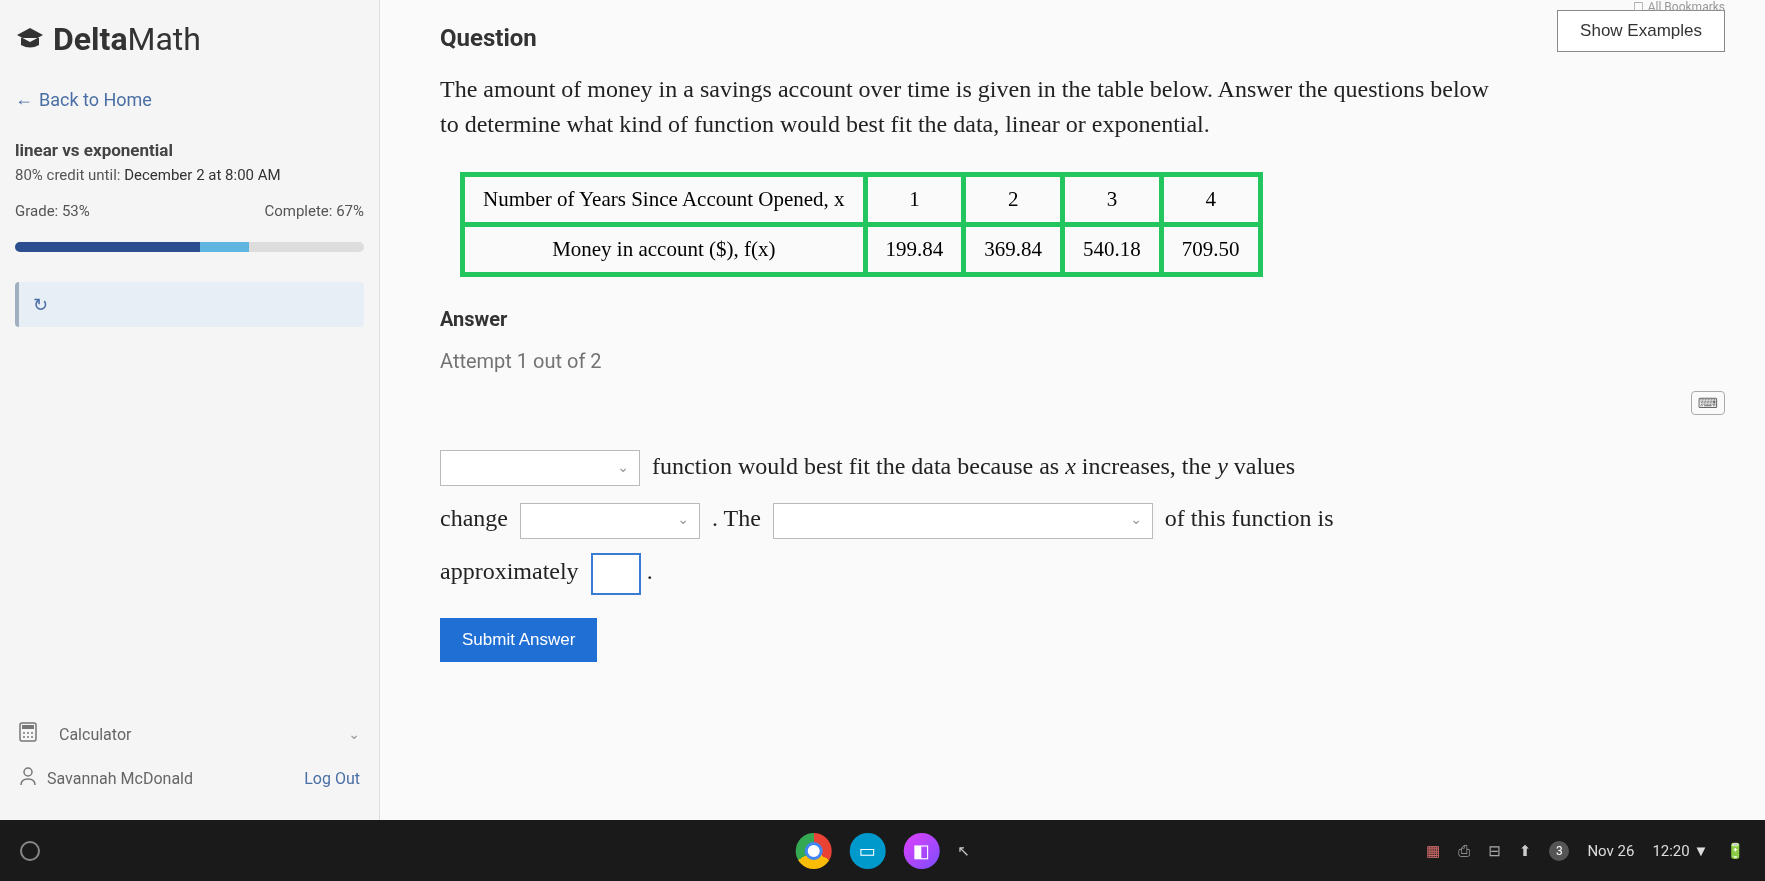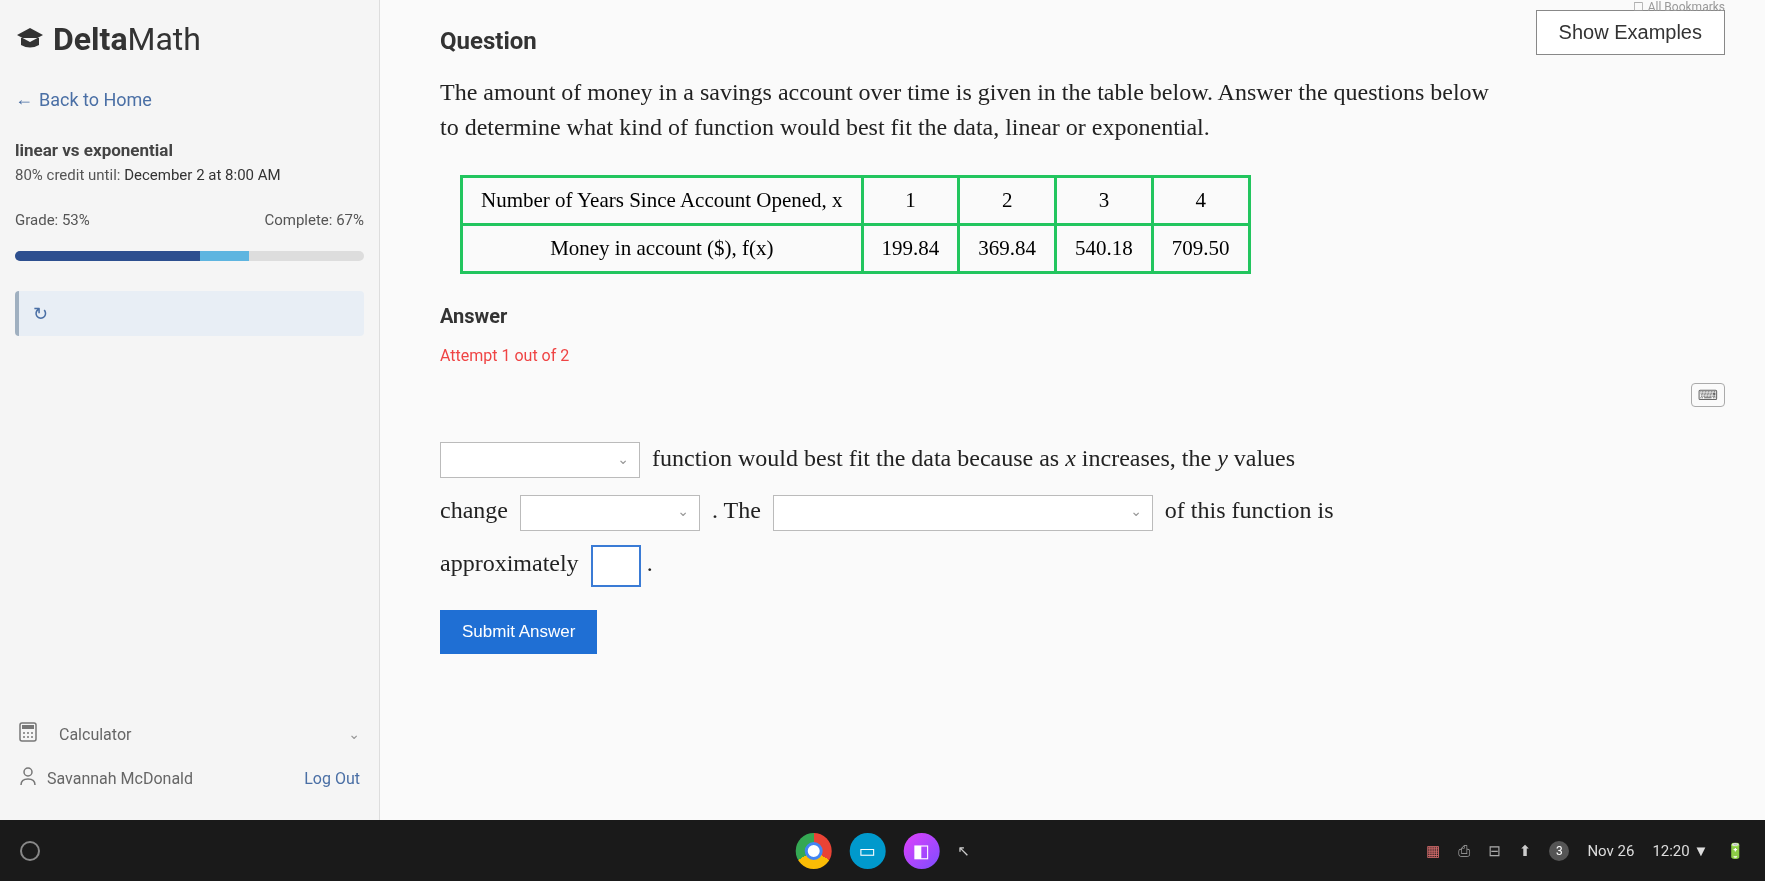--- a/index.html
+++ b/index.html
@@ -3,46 +3,46 @@
 <meta charset="utf-8">
 <style>
 * { box-sizing: border-box; margin: 0; padding: 0; }
 body { font-family: -apple-system, BlinkMacSystemFont, "Segoe UI", Roboto, sans-serif; background: #f0f0f0; width: 1765px; height: 881px; overflow: hidden; position: relative; }
 .app { display: flex; height: 820px; background: #fafafa; }
 .sidebar { width: 380px; background: #f5f5f5; padding: 20px 15px; border-right: 1px solid #ddd; display: flex; flex-direction: column; }
 .logo { display: flex; align-items: center; gap: 8px; font-size: 32px; font-weight: 400; color: #333; margin-bottom: 30px; }
 .logo .delta { font-weight: 700; }
 .back-link { color: #4a6fa5; font-size: 18px; margin-bottom: 30px; cursor: pointer; display: flex; align-items: center; gap: 6px; }
 .assign-title { font-weight: 700; font-size: 17px; color: #444; margin-bottom: 6px; }
-.credit-line { font-size: 15px; color: #555; margin-bottom: 27px; }
+.credit-line { font-size: 15px; color: #555; margin-bottom: 18px; }
 .credit-line .date { color: #333; }
 .stats-row { display: flex; justify-content: space-between; font-size: 15px; color: #555; margin-bottom: 22px; }
 .progress-bar { width: 100%; height: 10px; background: #ddd; border-radius: 5px; overflow: hidden; margin-bottom: 30px; position: relative; }
 .progress-bar .inner-dark { position:absolute; left:0; top:0; height:100%; width:53%; background:#2d4f8f; }
 .progress-bar .inner-light { position:absolute; left:53%; top:0; height:100%; width:14%; background:#5eb5e0; }
 .topic-card { background: #e8eef5; border-left: 4px solid #a0b0c0; padding: 12px 14px; border-radius: 4px; display: flex; align-items: flex-start; gap: 10px; font-size: 15px; color: #555; }
 .topic-card .reload { color: #4a6fa5; font-size: 18px; }
 .sidebar-bottom { margin-top: auto; }
 .calc-row { display: flex; align-items: center; justify-content: space-between; padding: 10px 4px; color: #666; font-size: 16px; cursor: pointer; }
 .calc-row .left { display:flex; align-items:center; gap:22px; }
 .user-row { display: flex; align-items: center; justify-content: space-between; padding: 10px 4px; color: #666; font-size: 16px; }
 .user-row .left { display:flex; align-items:center; gap:10px; }
 .logout { color: #4a6fa5; cursor: pointer; }
 .main { flex: 1; padding: 10px 40px 20px 60px; position: relative; overflow: hidden; }
 .q-header { display: flex; justify-content: space-between; align-items: flex-end; margin-bottom: 20px; }
 .q-title { font-size: 24px; font-weight: 700; color: #333; }
-.show-ex { border: 1px solid #888; background: #fff; padding: 10px 22px; font-size: 20px; color: #333; cursor: pointer; }
+.show-ex { border: 1px solid #888; background: #fff; padding: 10px 22px; font-size: 17px; color: #333; cursor: pointer; }
 .bookmarks { position: absolute; top: 0; right: 40px; font-size: 12px; color: #999; display:flex; align-items:center; gap:4px; }
 .prompt { font-family: Georgia, 'Times New Roman', serif; font-size: 24px; color: #222; line-height: 1.45; margin-bottom: 30px; max-width: 1050px; }
 .data-table { border-collapse: collapse; margin: 0 0 30px 20px; font-family: Georgia, serif; font-size: 21px; }
-.data-table td, .data-table th { border: 3px solid #22c55e; padding: 10px 18px; text-align: center; font-weight: 400; }
+.data-table td, .data-table th { border: 5px solid #22c55e; padding: 10px 18px; text-align: center; font-weight: 400; }
 .data-table .row-label { min-width: 340px; }
 .answer-row { display: flex; align-items: baseline; gap: 18px; margin-bottom: 25px; flex-direction: column; }
 .answer-label { font-size: 20px; font-weight: 700; color: #333; }
-.attempt { font-size: 16px; color: #ef4444; }
+.attempt { font-size: 20px; color: #737373; }
 .keyboard-icon { margin-left: auto; border:1px solid #aaa; border-radius:4px; padding:3px 6px; font-size:14px; color:#666; cursor:pointer; }
 .fill-area { font-family: Georgia, serif; font-size: 24px; color: #222; line-height: 2.2; max-width: 1060px; }
 .dropdown { display: inline-flex; align-items: center; justify-content: flex-end; border: 1px solid #bbb; background: #fff; min-width: 200px; height: 36px; padding: 0 10px; font-size: 16px; color: #888; vertical-align: middle; cursor: pointer; }
 .dropdown.small { min-width: 180px; }
 .dropdown.wide { min-width: 380px; }
 .num-input { display:inline-block; border: 2px solid #3a7bd5; background:#fff; width: 50px; height: 42px; vertical-align: middle; padding: 4px; font-size: 20px; }
 .submit-btn { background: #1f6fd4; color: #fff; border: none; padding: 12px 22px; font-size: 17px; cursor: pointer; margin-top: 20px; }
 .taskbar { position: absolute; left: 0; right: 0; bottom: 0; height: 61px; background: #1a1a1a; display: flex; align-items: center; padding: 0 20px; color: #ddd; font-size: 15px; }
 .taskbar .center-icons { position:absolute; left:50%; transform:translateX(-50%); display:flex; gap:18px; align-items:center; }
 .taskbar .tb-icon { width:36px; height:36px; border-radius:50%; display:flex; align-items:center; justify-content:center; font-size:18px; }

